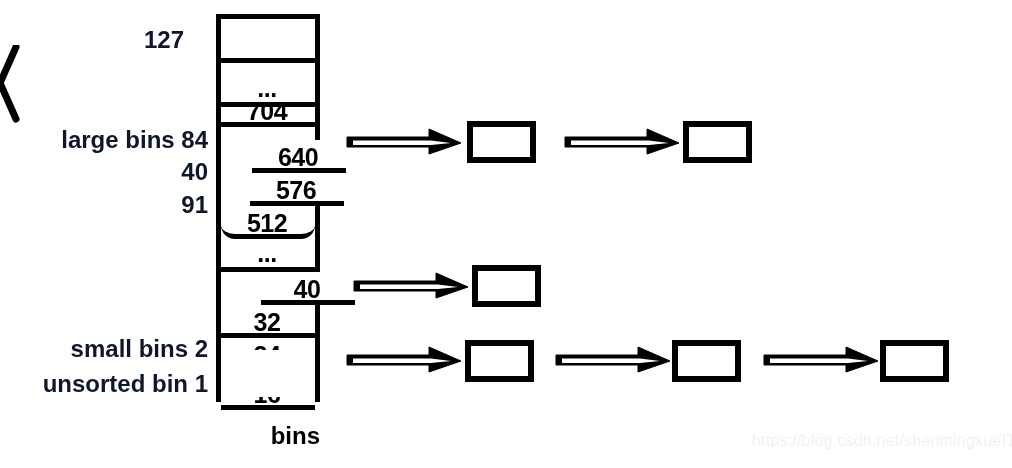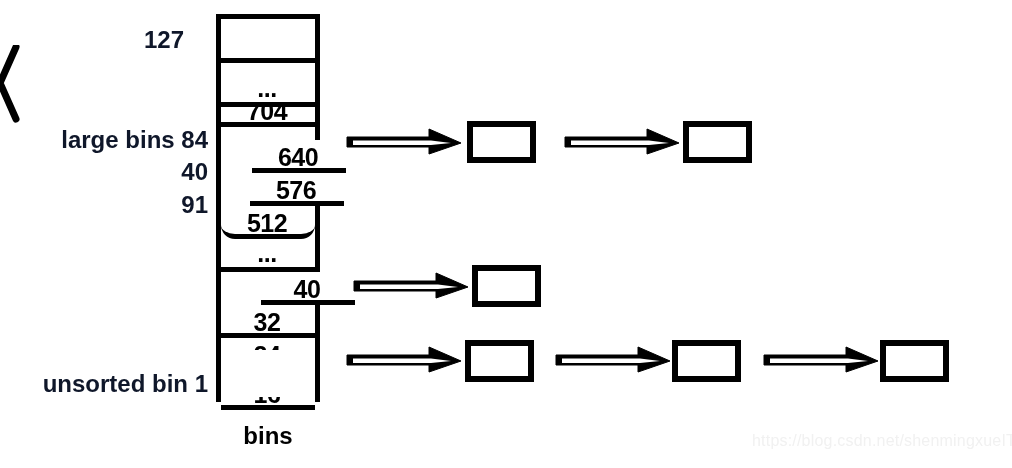--- a/index.html
+++ b/index.html
@@ -70,21 +70,21 @@
     color: #0f172a;
     text-align: right;
   }
 
   
   #bins-caption {
     position: absolute;
     left: 216px;
     top: 424px;
     width: 104px;
-    text-align: center;
+    text-align: right;
     font-size: 24px;
     font-weight: bold;
     color: #000;
     line-height: 1;
   }
 
   
   .chunk-box {
     position: absolute;
     border: 6px solid #000;
@@ -123,20 +123,21 @@
   </div>
 
   <div class="idx-label" style="left:36px; top:28px; width:148px;">127</div>
 
   <div class="idx-label" style="left:10px; top:128px; width:198px;">large bins 84</div>
 
   <div class="idx-label" style="left:10px; top:160px; width:198px;">40</div>
 
   <div class="idx-label" style="left:10px; top:193px; width:198px;">91</div>
 
+  <div class="idx-label" style="left:10px; top:337px; width:198px;">small bins 2</div>
 
   <div class="idx-label" style="left:-10px; top:372px; width:218px;">unsorted bin 1</div>
 
   <div id="bins-table">
 
     <div class="bin-row" style="top:0px;   height:44px;">
       <span class="bin-label"></span>
     </div>
 
     <div class="bin-row dots-row" style="top:44px;  height:44px;">

